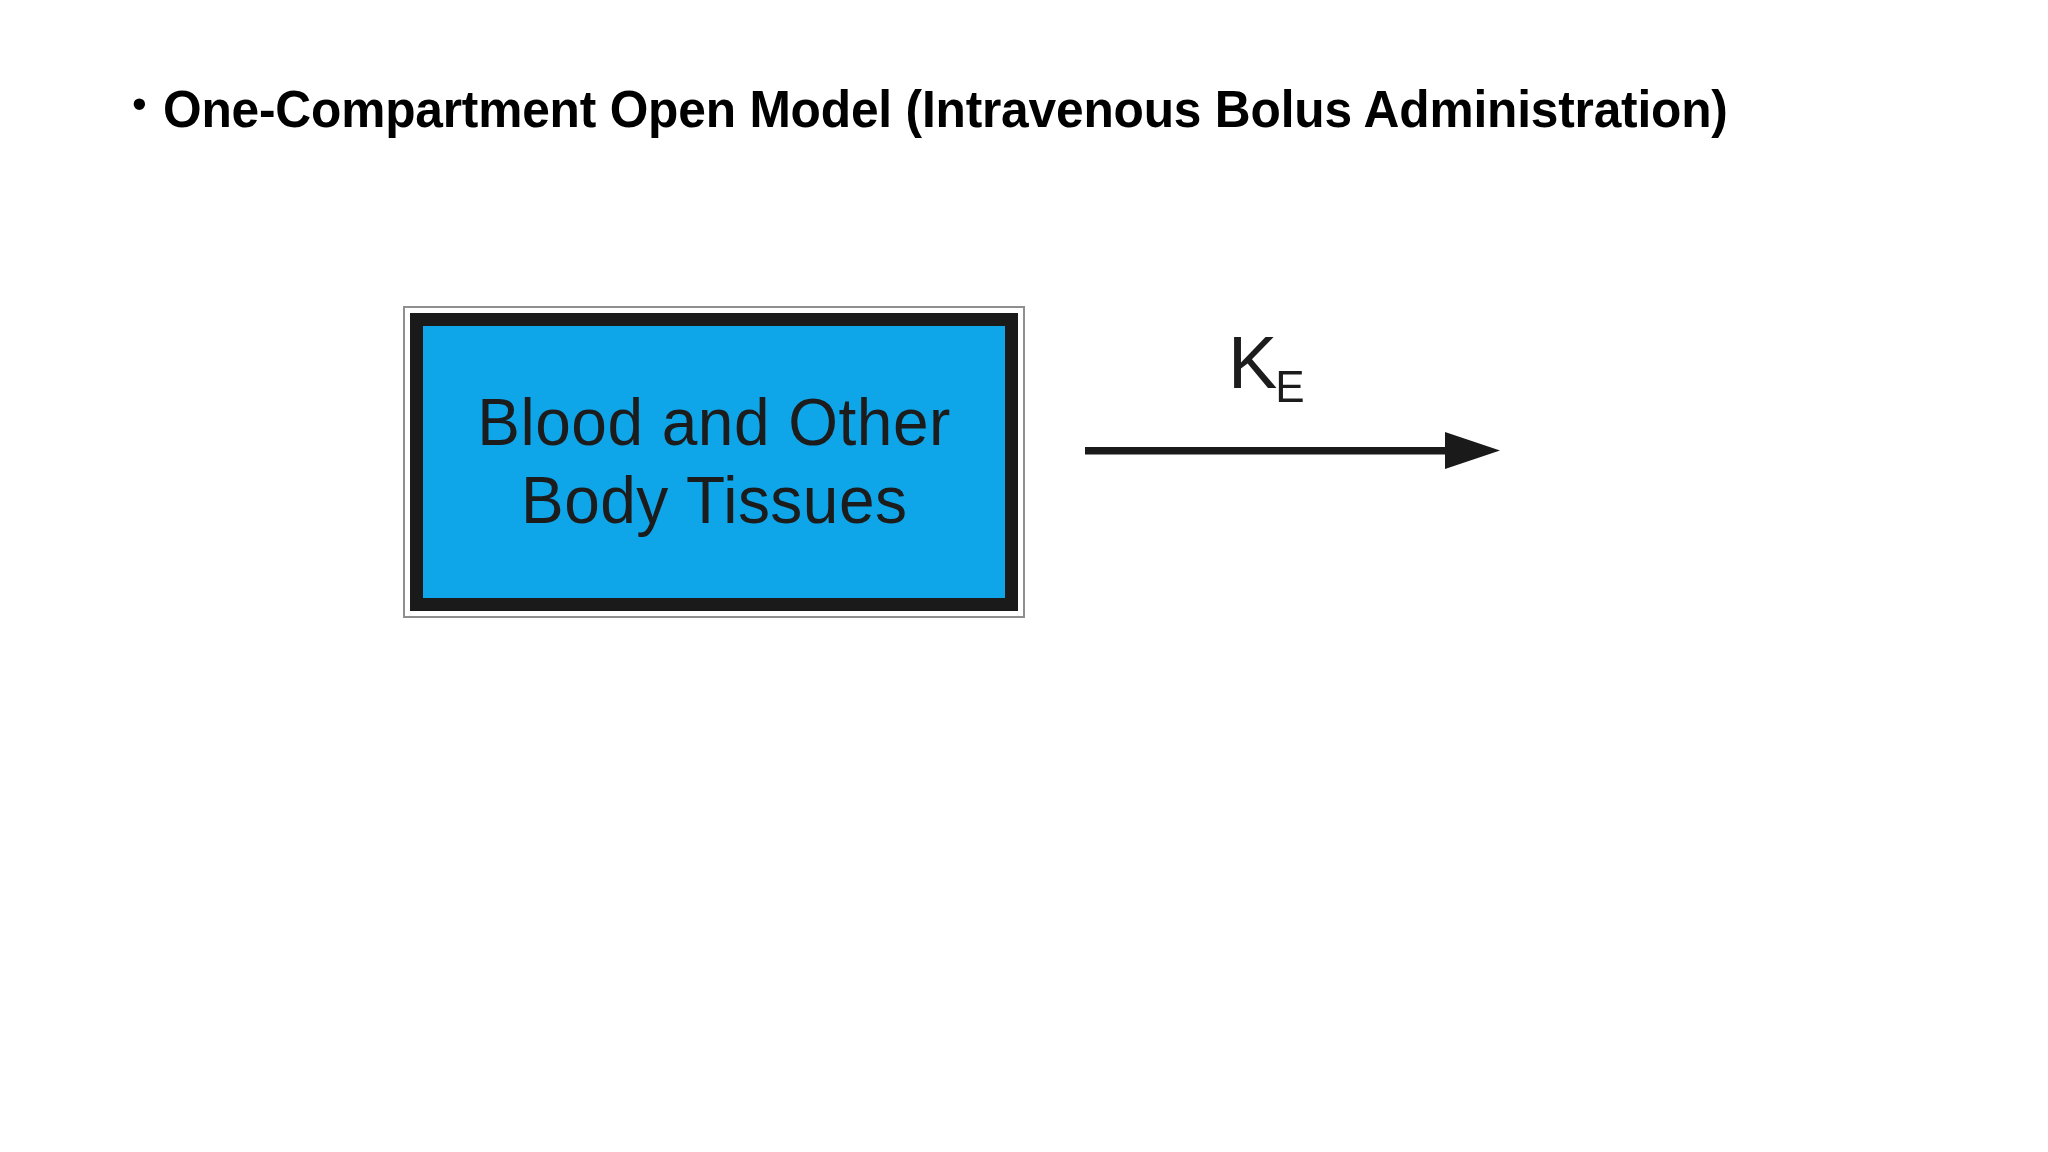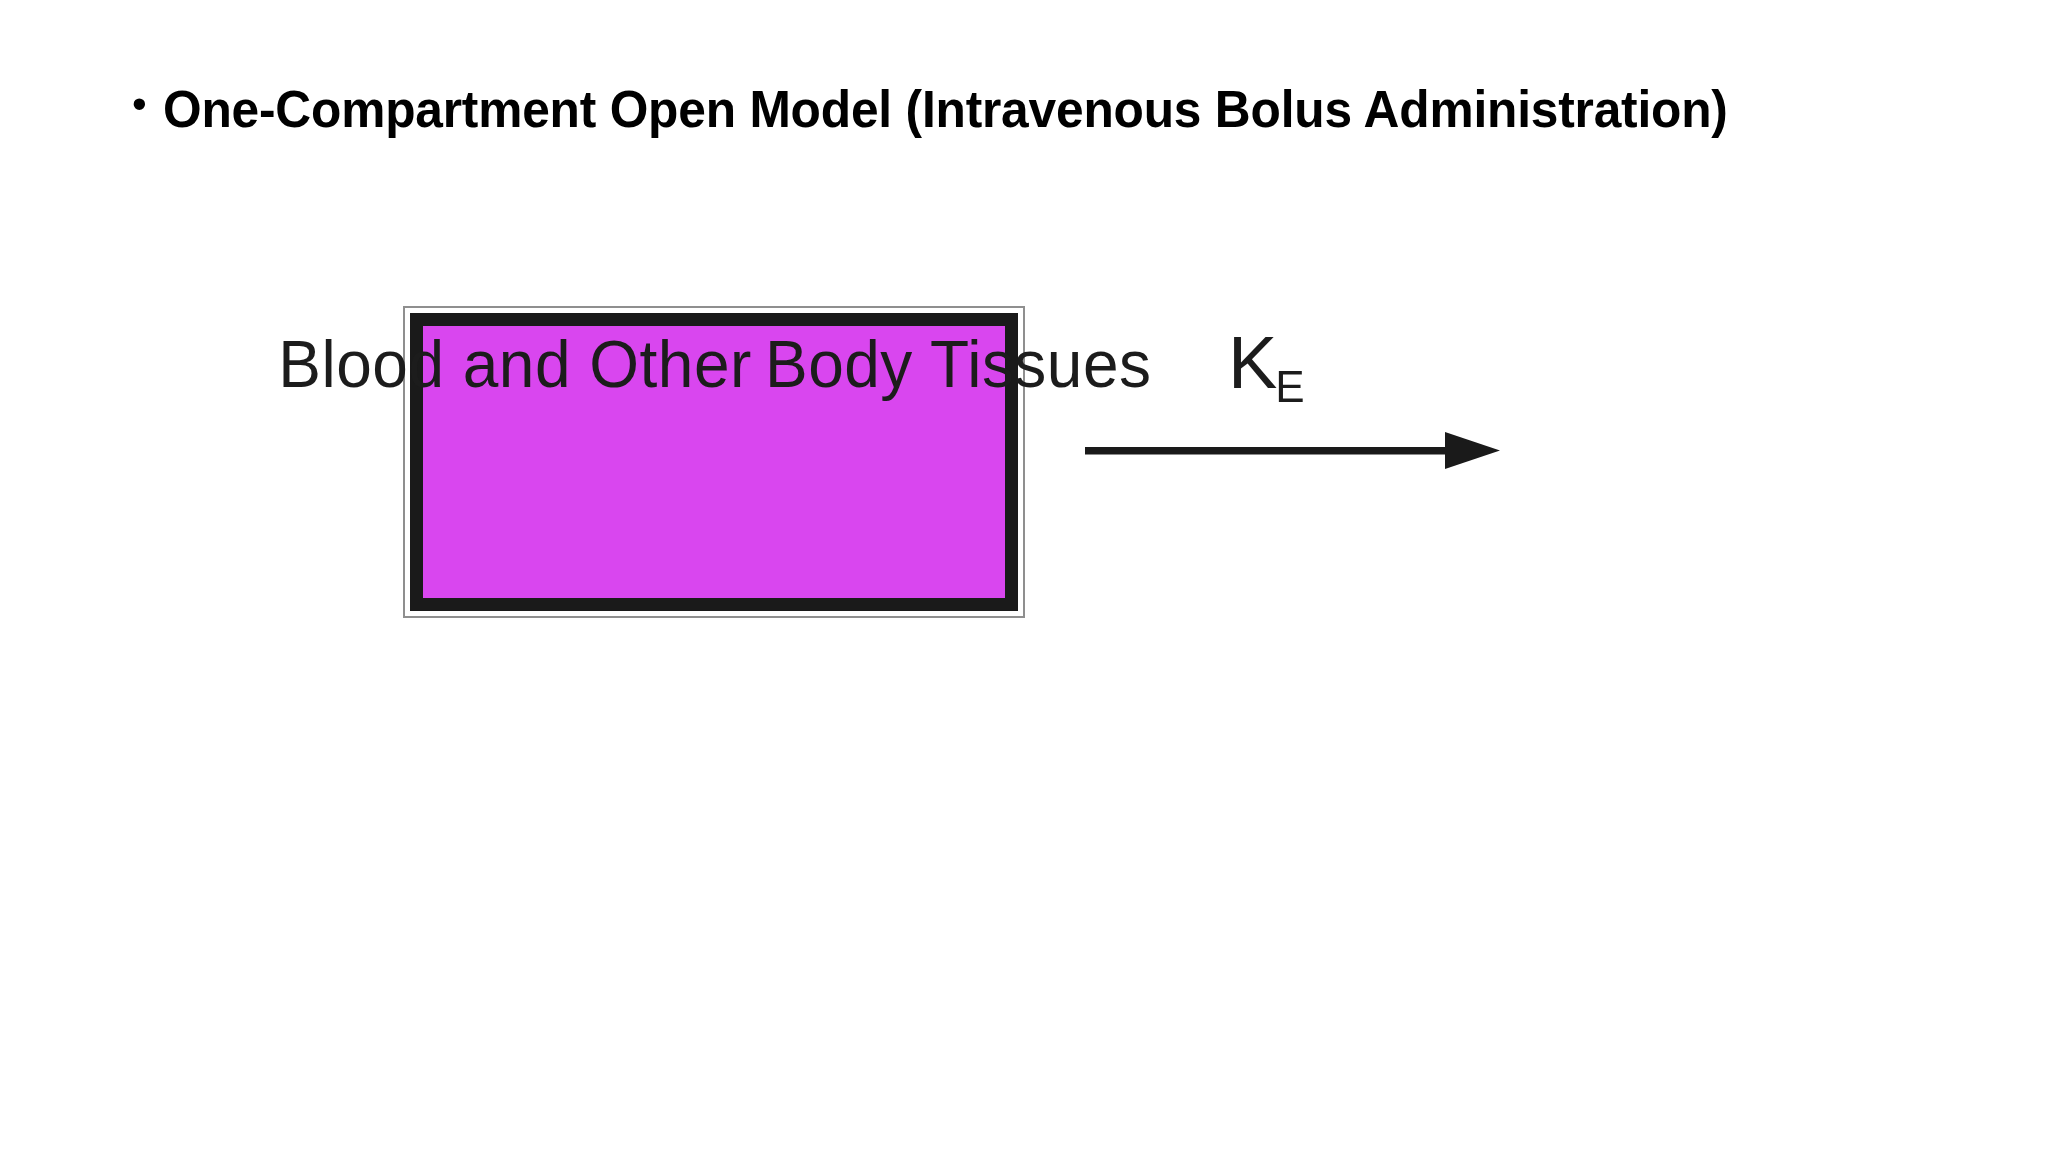--- a/index.html
+++ b/index.html
@@ -59,23 +59,24 @@
     box-sizing: border-box;
     border: 2px solid #8f8f8f;
     background: #ffffff;
     padding: 5px;
   }
   .compartment-box-inner {
     box-sizing: border-box;
     width: 100%;
     height: 100%;
     border: 13px solid #1a1a1a;
-    background: #d946ef;
+    background: #0ea5e9;
     display: flex;
-    flex-direction: row;
+    flex-direction: column;
+    align-items: center;
     justify-content: center;
   }
   .compartment-line {
     font-family: "Liberation Sans Narrow", "Liberation Sans", sans-serif;
     font-size: 66px;
     font-weight: 400;
     color: #1c1c1c;
     line-height: 1.18;
     letter-spacing: 0.5px;
     transform: scaleX(0.97);

